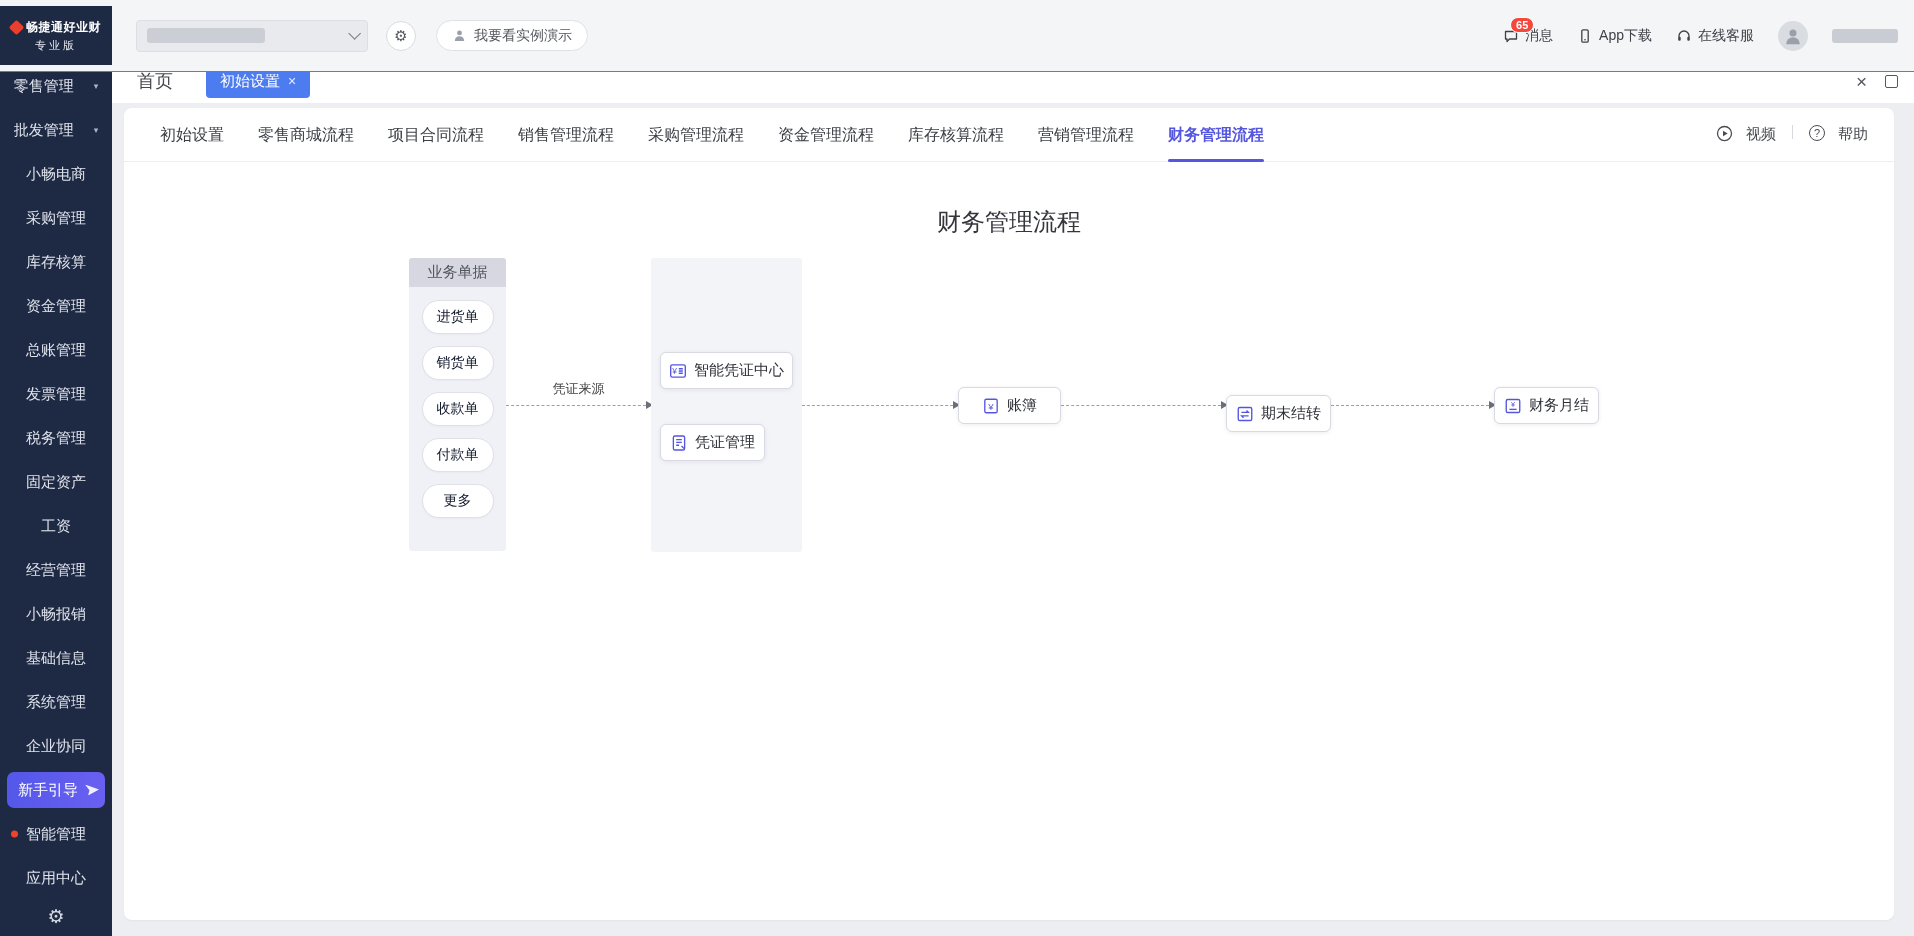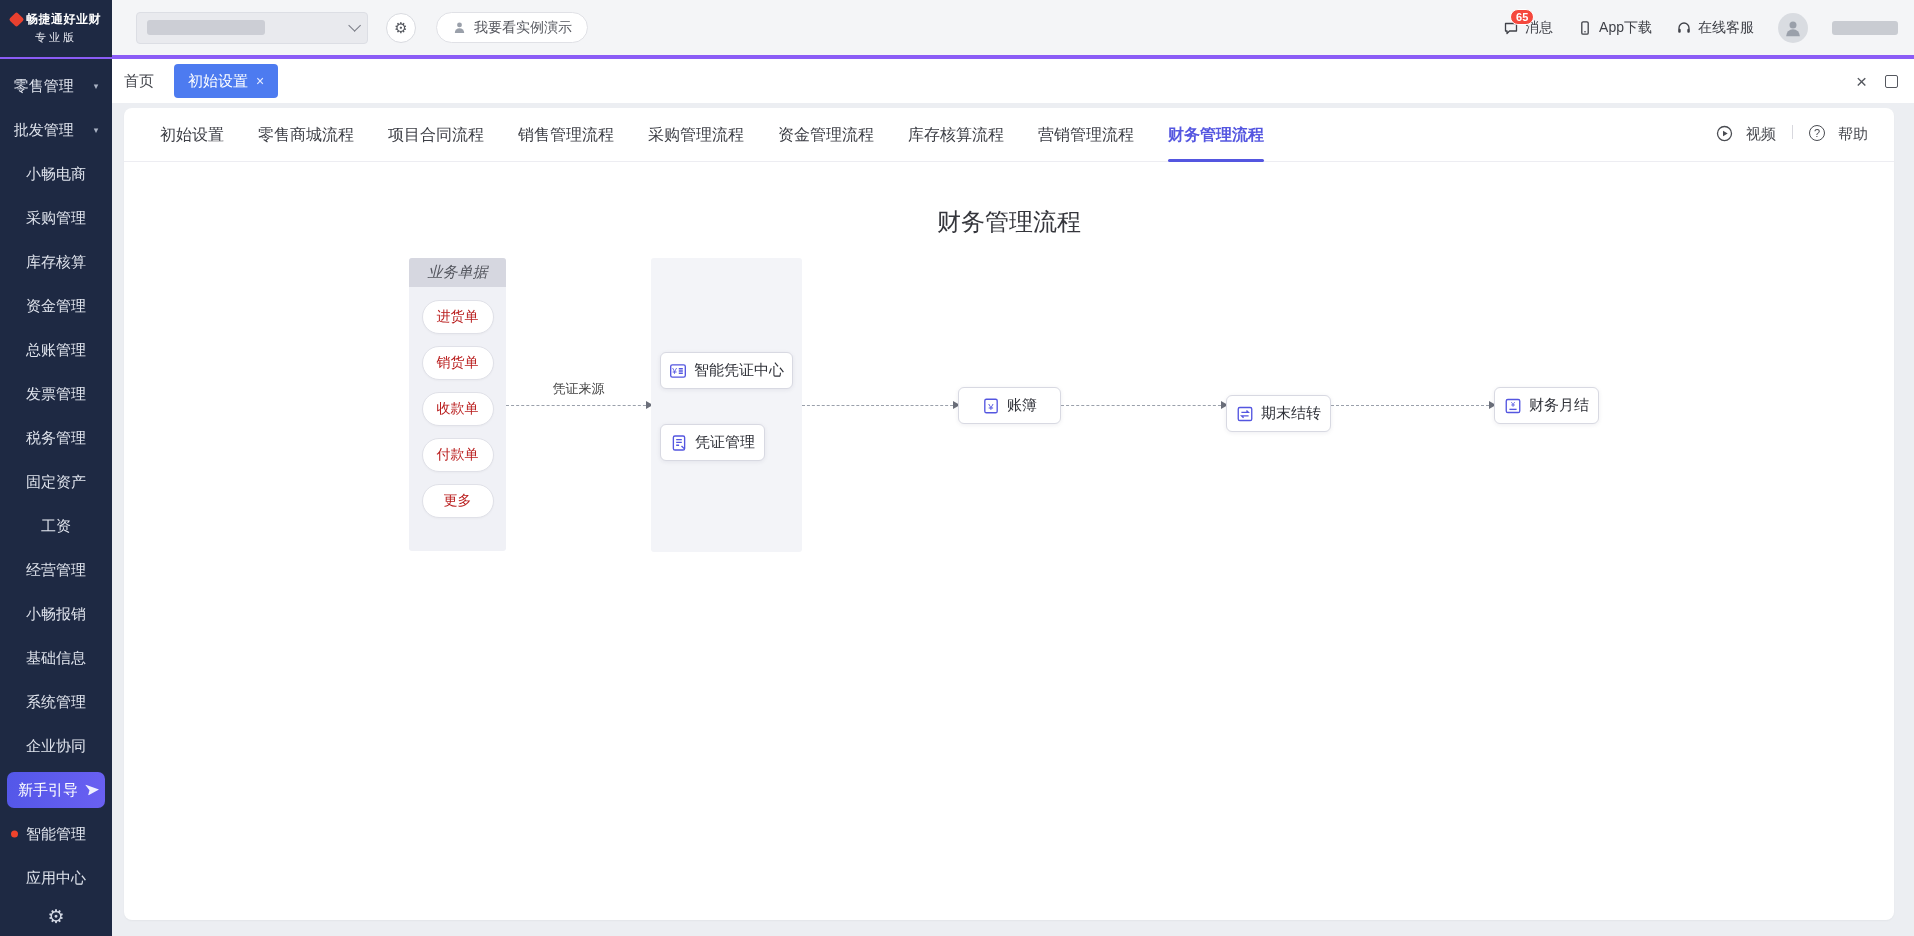--- a/index.html
+++ b/index.html
@@ -3,22 +3,22 @@
 <meta charset="utf-8">
 <style>
   * { margin:0; padding:0; box-sizing:border-box; }
   html,body { width:1914px; height:936px; overflow:hidden; }
   body {
     font-family:"Liberation Sans","DejaVu Sans",sans-serif;
     background:#eceef2; position:relative; color:#3c3e45;
   }
 
   
-  .topbar{position:absolute;left:0;top:0;right:0;height:59px;background:#f4f5f7;
-    display:flex;align-items:center;border-bottom:4px solid #8b5cf6;z-index:5;}
+  .topbar{position:absolute;left:0;top:0;right:0;height:72px;background:#f4f5f7;
+    display:flex;align-items:center;border-bottom:1px solid #8b5cf6;z-index:5;}
   .brand{width:112px;height:59px;background:#1e2943;color:#fff;display:flex;
     flex-direction:column;justify-content:center;align-items:center;gap:2px;flex:0 0 112px;}
   .brand-row{display:flex;align-items:center;gap:4px;}
   .logo-diamond{width:11px;height:11px;background:#e8402f;transform:rotate(45deg);border-radius:2px;}
   .brand-l1{font-size:12px;font-weight:bold;letter-spacing:.5px;}
   .brand-l2{font-size:11px;letter-spacing:3px;color:#e8eaf2;}
   .company-select{margin-left:24px;width:232px;height:32px;background:#e9eaee;
     border:1px solid #dcdee4;border-radius:4px;display:flex;align-items:center;padding:0 10px;cursor:pointer;}
   .redact-blob{width:118px;height:15px;background:#ccced5;border-radius:3px;}
   .chev{margin-left:auto;width:9px;height:9px;border-right:1.6px solid #7a7d86;
@@ -47,21 +47,21 @@
   .sb-deco{position:absolute;right:13px;top:50%;transform:translateY(-50%);width:14px;height:11px;
     background:#eef0ff;clip-path:polygon(0 0,100% 45%,22% 100%,32% 52%);z-index:1;}
   .sb-dot{position:absolute;left:11px;top:50%;transform:translateY(-50%);
     width:7px;height:7px;border-radius:50%;background:#f0432c;}
   .sidebar-gear{position:absolute;bottom:8px;left:0;right:0;text-align:center;
     color:#d3d8e4;font-size:19px;cursor:pointer;}
 
   
   .tabstrip{position:absolute;left:112px;top:59px;right:0;height:44px;background:#fff;
     display:flex;align-items:center;z-index:3;}
-  .tab-home{padding:0 12px;font-size:15px;color:#45474e;cursor:pointer;}
+  .tab-home{padding:0 25px;font-size:18px;color:#45474e;cursor:pointer;}
   .tab-active{margin-left:8px;height:34px;background:#4d7bf0;color:#fff;border-radius:4px;
     display:flex;align-items:center;gap:8px;padding:0 14px;font-size:15px;cursor:pointer;}
   .tab-close{font-size:14px;color:#e7ecff;cursor:pointer;line-height:1;}
   .tabstrip-right{margin-left:auto;display:flex;align-items:center;gap:18px;padding-right:16px;color:#55585f;}
   .ts-close{font-size:19px;cursor:pointer;line-height:1;}
   .ts-full{width:13px;height:13px;border:1.6px solid #55585f;border-radius:2px;cursor:pointer;}
 
   
   .content{position:absolute;left:112px;top:103px;right:0;bottom:0;background:#eceef2;}
   .card{position:absolute;left:12px;top:5px;right:20px;bottom:16px;background:#fff;
@@ -76,24 +76,24 @@
   .nav-right .lbl{cursor:pointer;}
   .nav-sep{width:1px;height:14px;background:#d8d8de;margin:0 3px;}
   .q-circle{width:16px;height:16px;border:1.3px solid #4a4c52;border-radius:50%;font-size:11px;
     display:flex;align-items:center;justify-content:center;color:#4a4c52;cursor:pointer;}
 
   .flow-title{margin-top:44px;text-align:center;font-size:24px;color:#35363c;font-weight:500;}
   .flow-canvas{position:relative;margin-top:20px;height:320px;}
 
   .src-box{position:absolute;left:285px;top:0;width:97px;height:293px;background:#f0f1f6;border-radius:3px;}
   .src-head{height:29px;background:#d6d7e0;border-radius:3px 3px 0 0;display:flex;
-    align-items:center;justify-content:center;font-size:15px;color:#53555d;font-style:italic;}
+    align-items:center;justify-content:center;font-size:15px;color:#53555d;}
   .src-list{display:flex;flex-direction:column;align-items:center;gap:12px;padding-top:13px;}
   .src-btn{width:72px;height:34px;background:#fff;border:1px solid #e0e1e8;border-radius:17px;
-    display:flex;align-items:center;justify-content:center;font-size:14px;color:#b91c1c;
+    display:flex;align-items:center;justify-content:center;font-size:14px;color:#0f172a;
     cursor:pointer;box-shadow:0 1px 2px rgba(0,0,0,.03);}
 
   .mid-box{position:absolute;left:527px;top:0;width:151px;height:294px;background:#f3f4f8;border-radius:3px;}
 
   .flow-node{position:absolute;height:37px;background:#fff;border:1px solid #d8d9e2;border-radius:6px;
     display:flex;align-items:center;justify-content:center;gap:7px;font-size:15px;color:#2f3138;
     cursor:pointer;box-shadow:0 1px 4px rgba(40,40,80,.08);}
   .node-smart{left:9px;top:94px;width:133px;}
   .node-voucher{left:9px;top:166px;width:105px;}
   .node-ledger{left:834px;top:129px;width:103px;}

